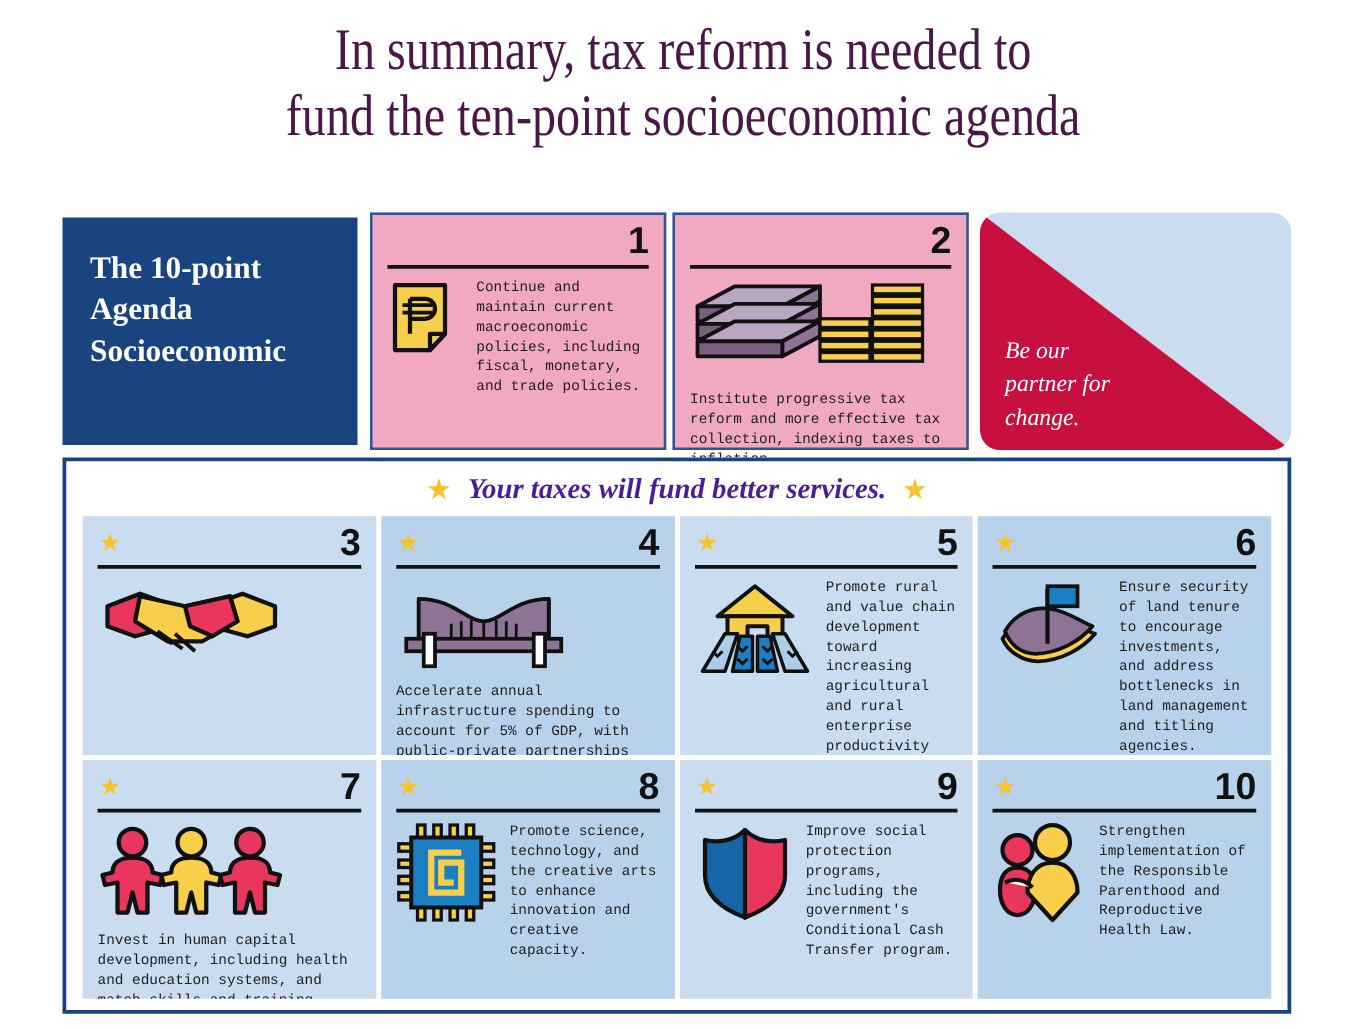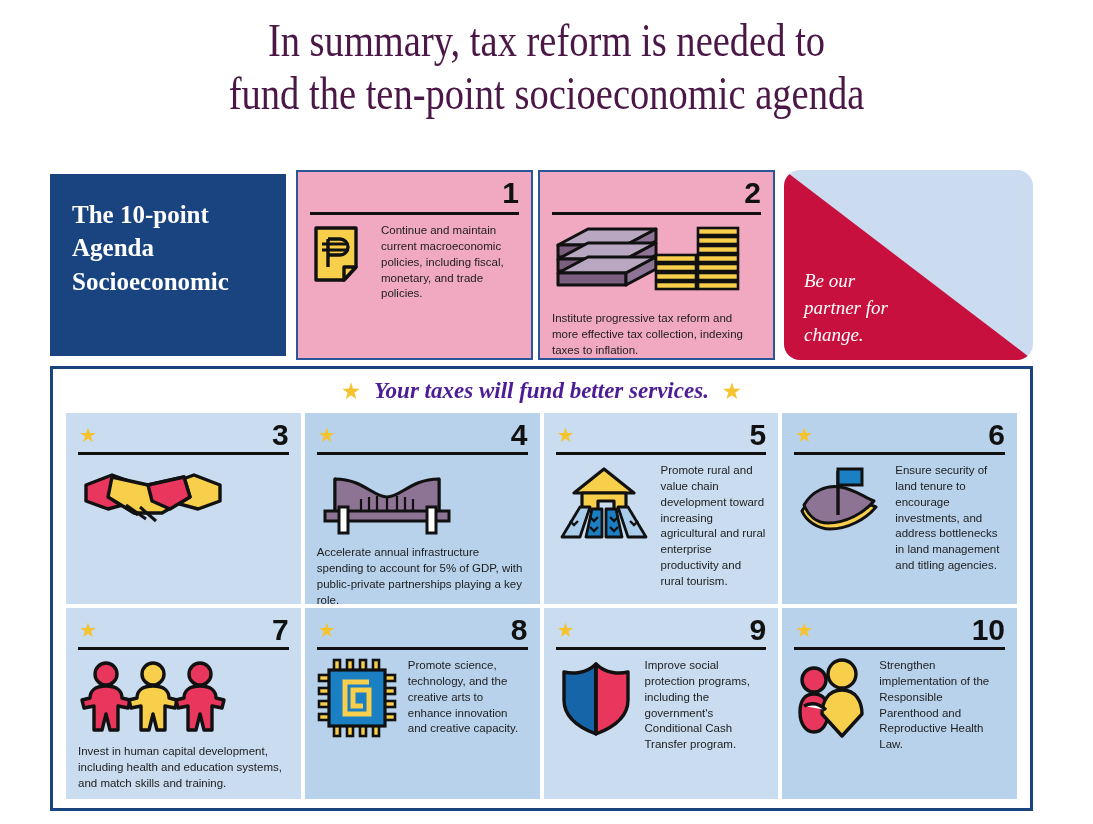--- a/index.html
+++ b/index.html
@@ -89,21 +89,21 @@
   }
   .rule {
     height: 3px;
     background: #111111;
     margin: 2px 0 8px 0;
   }
 
   .card-body { display: flex; gap: 9px; align-items: flex-start; }
   .card-body.stacked { display: block; }
   .desc {
-    font-family: Liberation Sans, sans-serif;
+    font-family: Liberation Mono, monospace;
     font-size: 11.5px;
     line-height: 1.38;
     color: #1d1d1d;
   }
 
   
   .partner-panel {
     position: absolute;
     left: 734px; top: 0;
     width: 249px;

